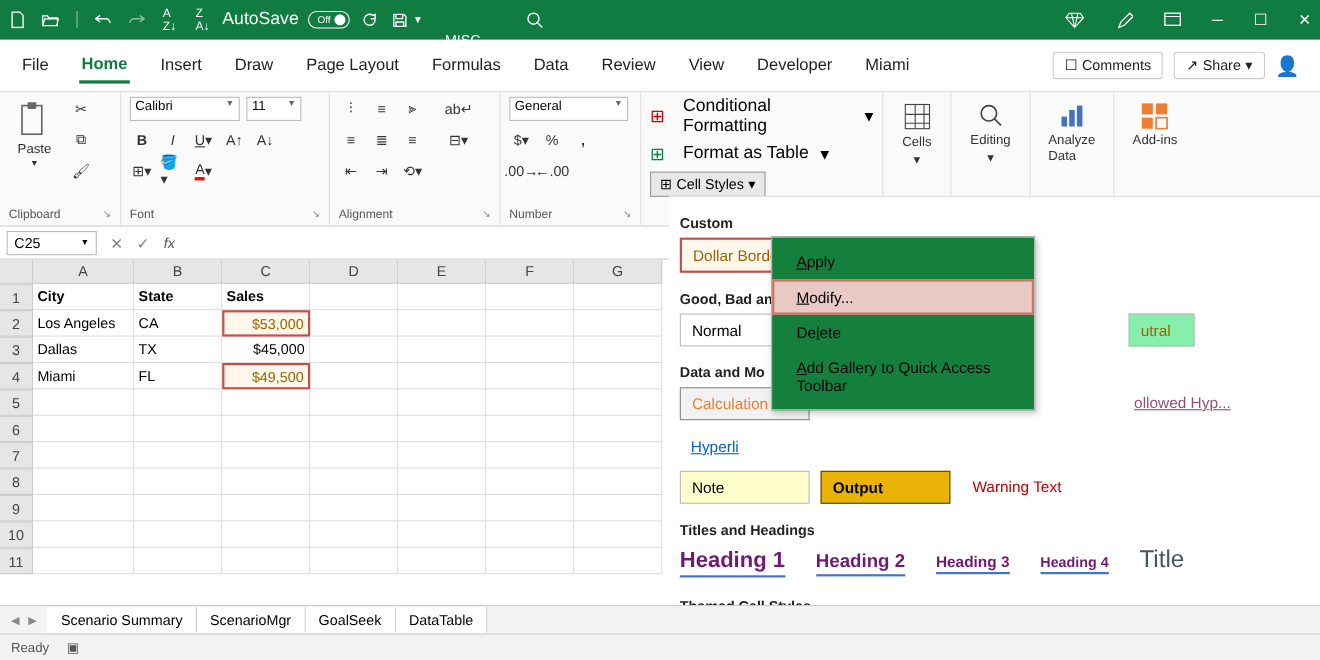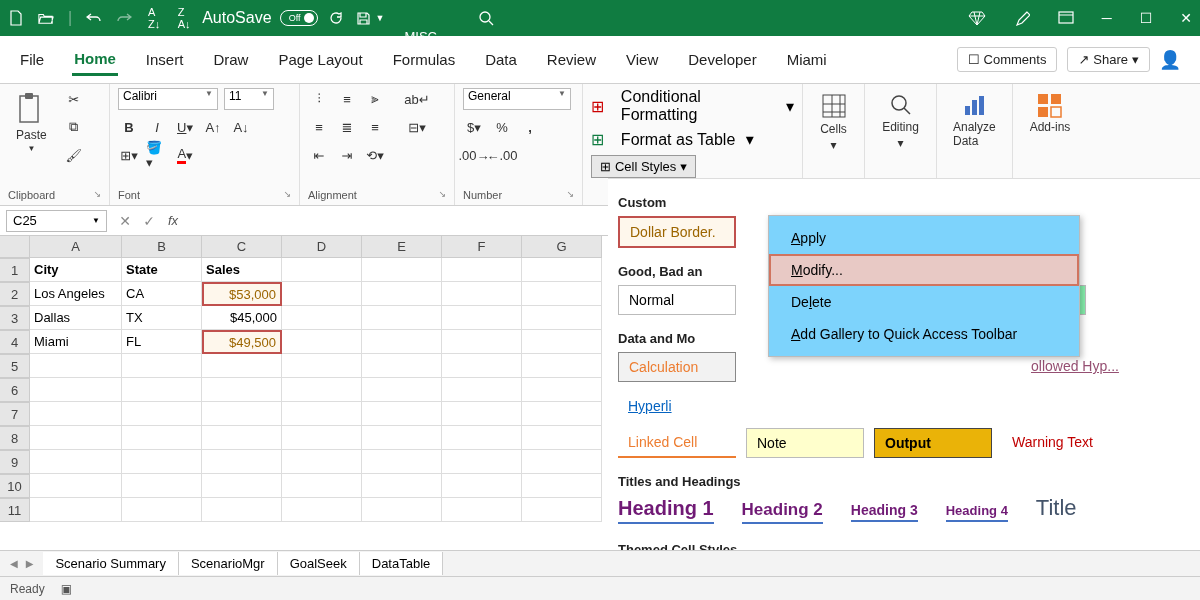--- a/index.html
+++ b/index.html
@@ -33,21 +33,21 @@
 .col { display: flex; flex-direction: column; gap: 6px; }
 .row { display: flex; gap: 6px; align-items: center; }
 .icon-btn { width: 22px; height: 22px; display: flex; align-items: center; justify-content: center; font-size: 13px; color: #333; }
 .combo { border: 1px solid #bbb; height: 22px; display: flex; padding: 0 4px; font-size: 12px; background: #fff; }
 .combo .arrow { margin-left: auto; font-size: 8px; color: #666; }
 .vert-btn { display: flex; flex-direction: column; align-items: center; gap: 2px; font-size: 12px; color: #333; padding: 4px 8px; }
 .cell-styles-btn { border: 1px solid #999; background: #e8e8e8; padding: 3px 8px; font-size: 13px; display: flex; align-items: center; gap: 4px; }
 
 
 .formula-row { display: flex; align-items: center; height: 30px; border-bottom: 1px solid #ccc; }
-.namebox { width: 101px; border: 1px solid #bbb; height: 22px; margin: 0 6px; display: flex; align-items: center; padding: 0 6px; font-size: 13px; }
+.namebox { width: 82px; border: 1px solid #bbb; height: 22px; margin: 0 6px; display: flex; align-items: center; padding: 0 6px; font-size: 13px; }
 .namebox .arrow { margin-left: auto; font-size: 8px; }
 .fb-btn { width: 24px; text-align: center; color: #888; font-size: 14px; }
 .fx { font-style: italic; font-size: 13px; color: #555; }
 
 
 .grid-wrap { position: relative; }
 .grid { display: grid; grid-template-columns: 30px 92px 80px 80px 80px 80px 80px 80px; font-size: 13px; }
 .hdr { background: #e6e6e6; border: 1px solid #ccc; text-align: center; height: 22px; line-height: 22px; color: #444; border-top: none; border-left: none; }
 .rowhdr { background: #e6e6e6; border: 1px solid #ccc; text-align: center; height: 24px; line-height: 24px; color: #444; border-left: none; }
 .cell { border-right: 1px solid #ddd; border-bottom: 1px solid #ddd; height: 24px; padding: 0 4px; display: flex; align-items: center; }
@@ -76,21 +76,21 @@
 .chip-linked { color: #ed7d31; border-bottom: 2px solid #ed7d31; border-top:none;border-left:none;border-right:none; }
 .chip-note { background: #ffffcc; border: 1px solid #bbb; }
 .chip-output { background: #eab308; border: 1px solid #444; font-weight: 600; }
 .chip-warning { color: #c00000; border: none; }
 .chip-neutral { background: #86efac; color: #9c6500; }
 .heading { font-weight: 700; color: #701a75; border-bottom: 2px solid #4472c4; padding-bottom: 2px; }
 .h1 { font-size: 20px; } .h2 { font-size: 17px; } .h3 { font-size: 14px; } .h4 { font-size: 13px; }
 .title-style { font-size: 22px; color: #44546a; font-weight: 300; }
 
 
-.context-menu { position: absolute; top: 215px; left: 768px; width: 312px; background: #7dd3fc; border: 1px solid #bbb; box-shadow: 2px 2px 6px rgba(0,0,0,0.25); padding: 6px 0; font-size: 14px; z-index: 100; }
+.context-menu { position: absolute; top: 215px; left: 701px; width: 240px; background: #15803d; border: 1px solid #bbb; box-shadow: 2px 2px 6px rgba(0,0,0,0.25); padding: 6px 0; font-size: 14px; z-index: 100; }
 .context-menu .item { padding: 8px 22px; }
 .context-menu .item.hover { background: #e8c9c5; border: 2px solid #d0745f; padding: 6px 20px; }
 .context-menu .underline { text-decoration: underline; }
 
 svg { display: block; }
 </style>
 </head>
 <body>
 
 <div class="titlebar">
@@ -468,21 +468,20 @@
     <div class="style-chip chip-neutral" style="min-width:60px">utral</div>
   </div>
   <h4 style="margin-top:16px">Data and Mo</h4>
   <div class="gallery-row">
     <div class="style-chip chip-calc">Calculation</div>
     <div style="width:265px"></div>
     <div class="style-chip chip-followed" style="min-width:auto">ollowed Hyp...</div>
     <div class="style-chip chip-hyper" style="min-width:auto">Hyperli</div>
   </div>
   <div class="gallery-row" style="margin-top:8px">
-    <div class="style-chip chip-linked">Linked Cell</div>
     <div class="style-chip chip-note">Note</div>
     <div class="style-chip chip-output">Output</div>
     <div class="style-chip chip-warning">Warning Text</div>
   </div>
   <h4 style="margin-top:16px">Titles and Headings</h4>
   <div class="gallery-row" style="align-items:baseline;gap:28px">
     <span class="heading h1">Heading 1</span>
     <span class="heading h2">Heading 2</span>
     <span class="heading h3">Heading 3</span>
     <span class="heading h4">Heading 4</span>

